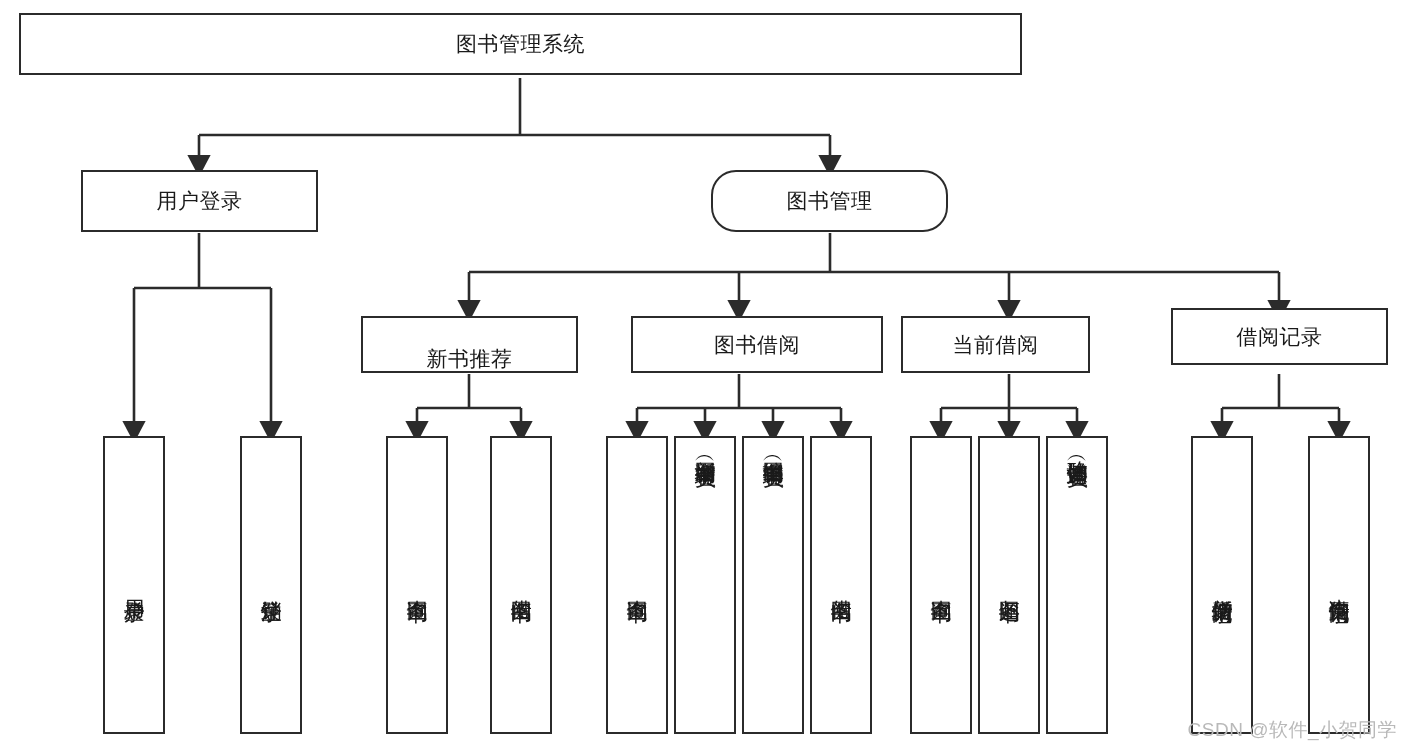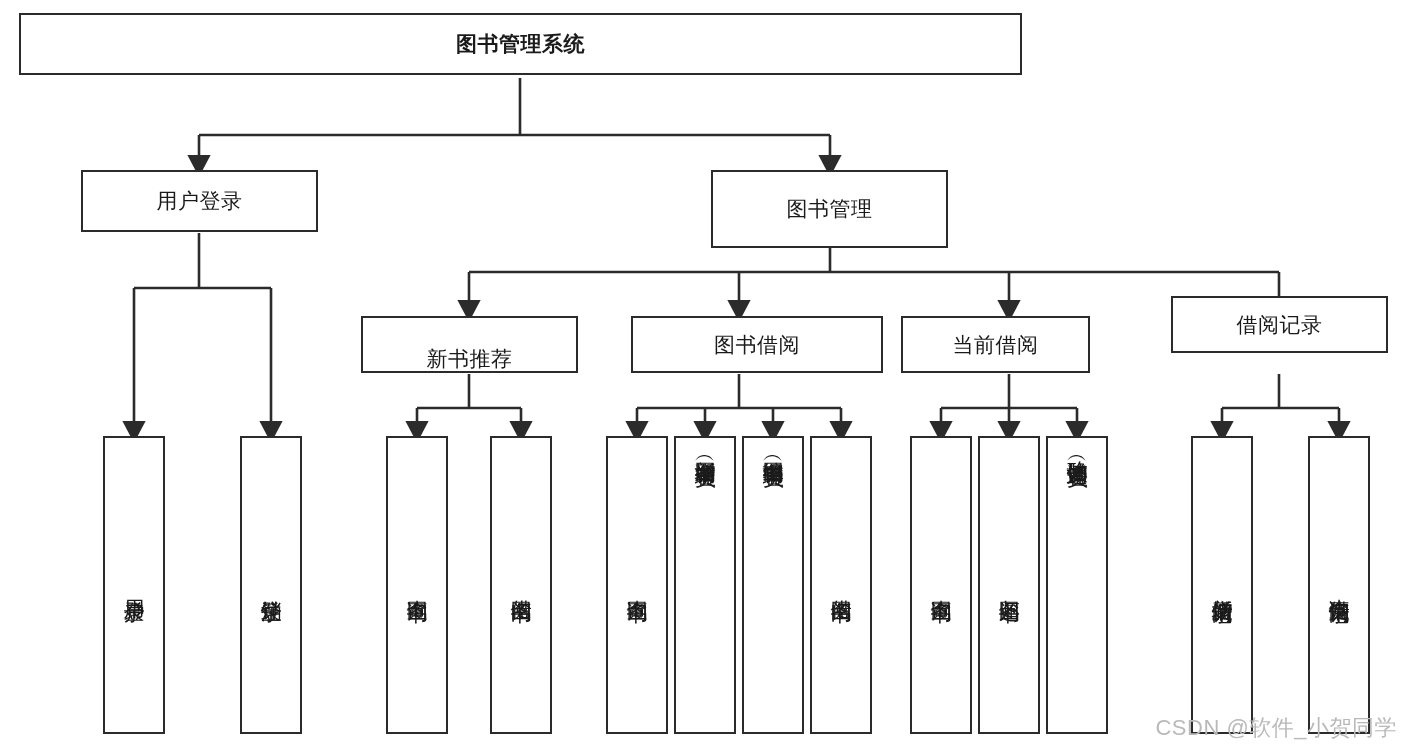--- a/index.html
+++ b/index.html
@@ -64,21 +64,21 @@
     white-space: nowrap;
   }
   .node.vert.centered {
     align-items: center;
     padding-top: 0;
   }
   #watermark {
     position: absolute;
     right: 8px;
     bottom: 4px;
-    font-size: 22px;
+    font-size: 19px;
     color: #b9b9b9;
     letter-spacing: 0.5px;
     white-space: nowrap;
     font-family: "Liberation Sans", "DejaVu Sans", sans-serif;
     margin-top: 26px;
   }
 </style>
 </head>
 <body>
 
@@ -127,45 +127,45 @@
       <path d="M1009,408 L1009,424" marker-end="url(#arrow)"></path>
       <path d="M1077,408 L1077,424" marker-end="url(#arrow)"></path>
 
       <path d="M1279,374 L1279,408"></path>
       <path d="M1222,408 L1339,408"></path>
       <path d="M1222,408 L1222,424" marker-end="url(#arrow)"></path>
       <path d="M1339,408 L1339,424" marker-end="url(#arrow)"></path>
     </g>
   </svg>
 
-  <div class="node horiz root" style="left:19px; top:13px; width:1003px; height:62px;font-weight:bold;">
+  <div class="node horiz root" style="left:19px; top:13px; width:1003px; height:62px;">
     <span class="lbl">图书管理系统</span>
   </div>
 
   <div class="node horiz" style="left:81px; top:170px; width:237px; height:62px;">
     <span class="lbl">用户登录</span>
   </div>
 
-  <div class="node horiz" style="left:711px; top:170px; width:237px; height:78px;">
+  <div class="node horiz" style="left:711px; top:170px; width:237px; height:62px;border-radius:25px;">
     <span class="lbl">图书管理</span>
   </div>
 
   <div class="node horiz" style="left:361px; top:316px; width:217px; height:57px;align-items:flex-end;">
     <span class="lbl">新书推荐</span>
   </div>
 
   <div class="node horiz" style="left:631px; top:316px; width:252px; height:57px;">
     <span class="lbl">图书借阅</span>
   </div>
 
   <div class="node horiz" style="left:901px; top:316px; width:189px; height:57px;">
     <span class="lbl">当前借阅</span>
   </div>
 
-  <div class="node horiz" style="left:1171px; top:296px; width:217px; height:57px;">
+  <div class="node horiz" style="left:1171px; top:308px; width:217px; height:57px;">
     <span class="lbl">借阅记录</span>
   </div>
 
   <div class="node vert centered" style="left:103px; top:436px; width:62px; height:298px;">
     <span class="lbl">用户登录</span>
   </div>
 
   <div class="node vert centered" style="left:240px; top:436px; width:62px; height:298px;">
     <span class="lbl">注销登录</span>
   </div>

